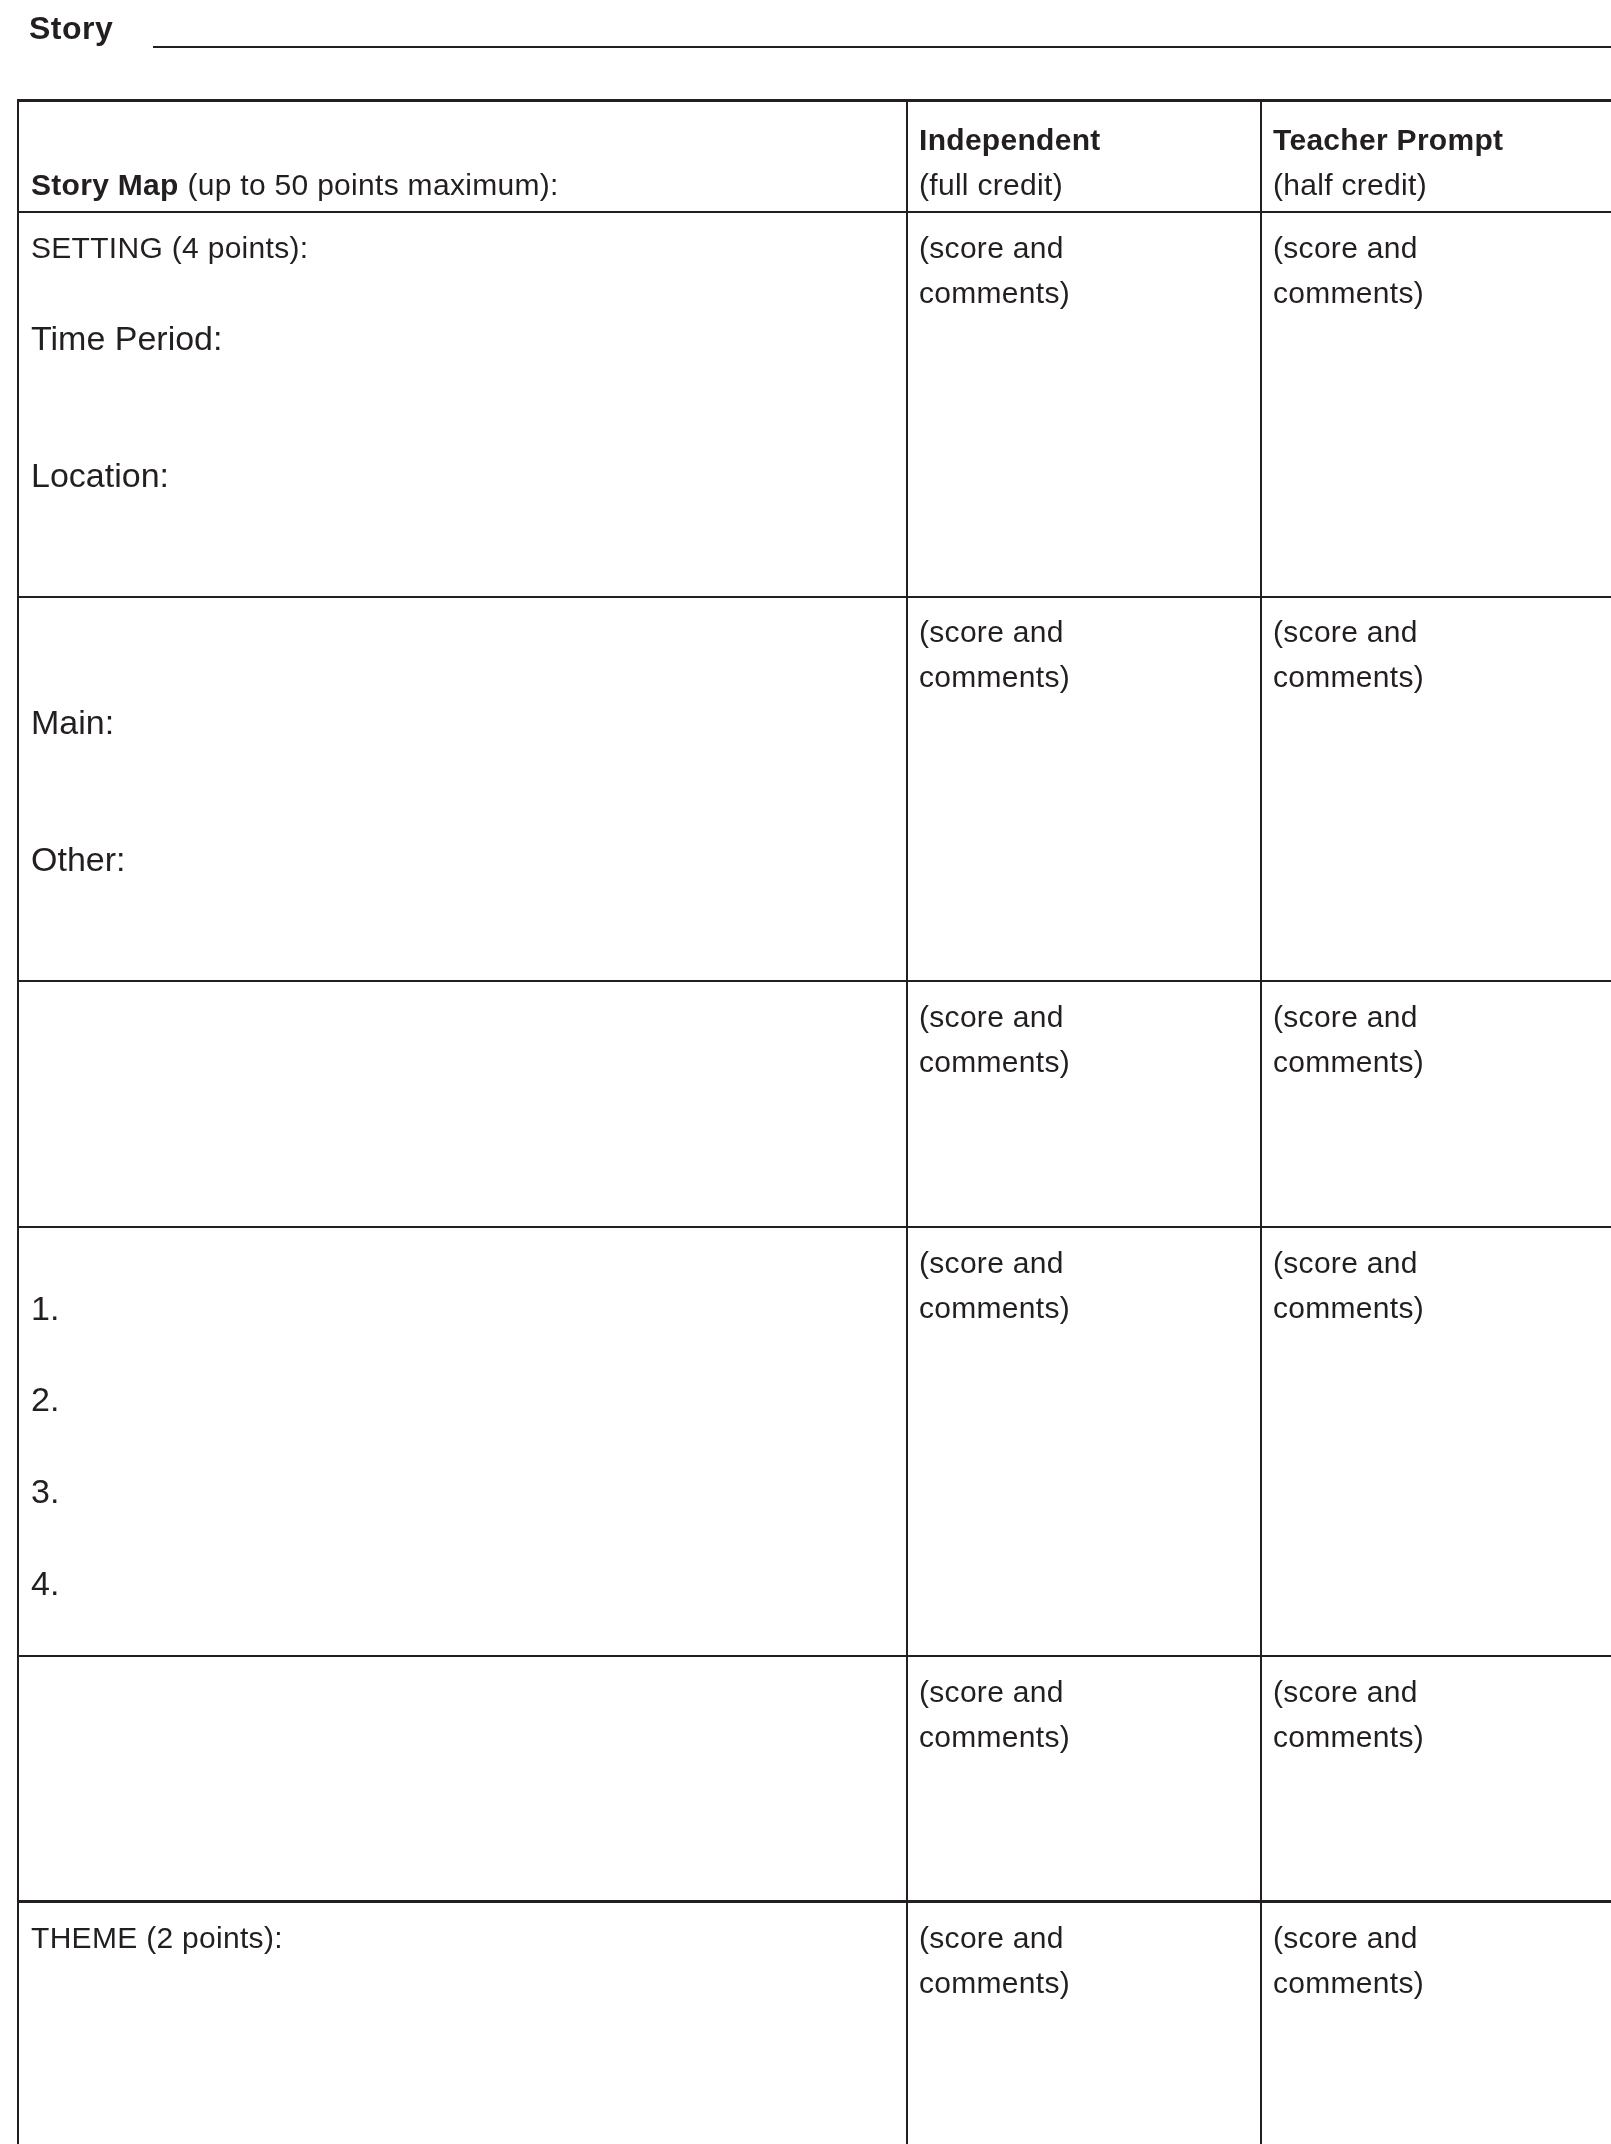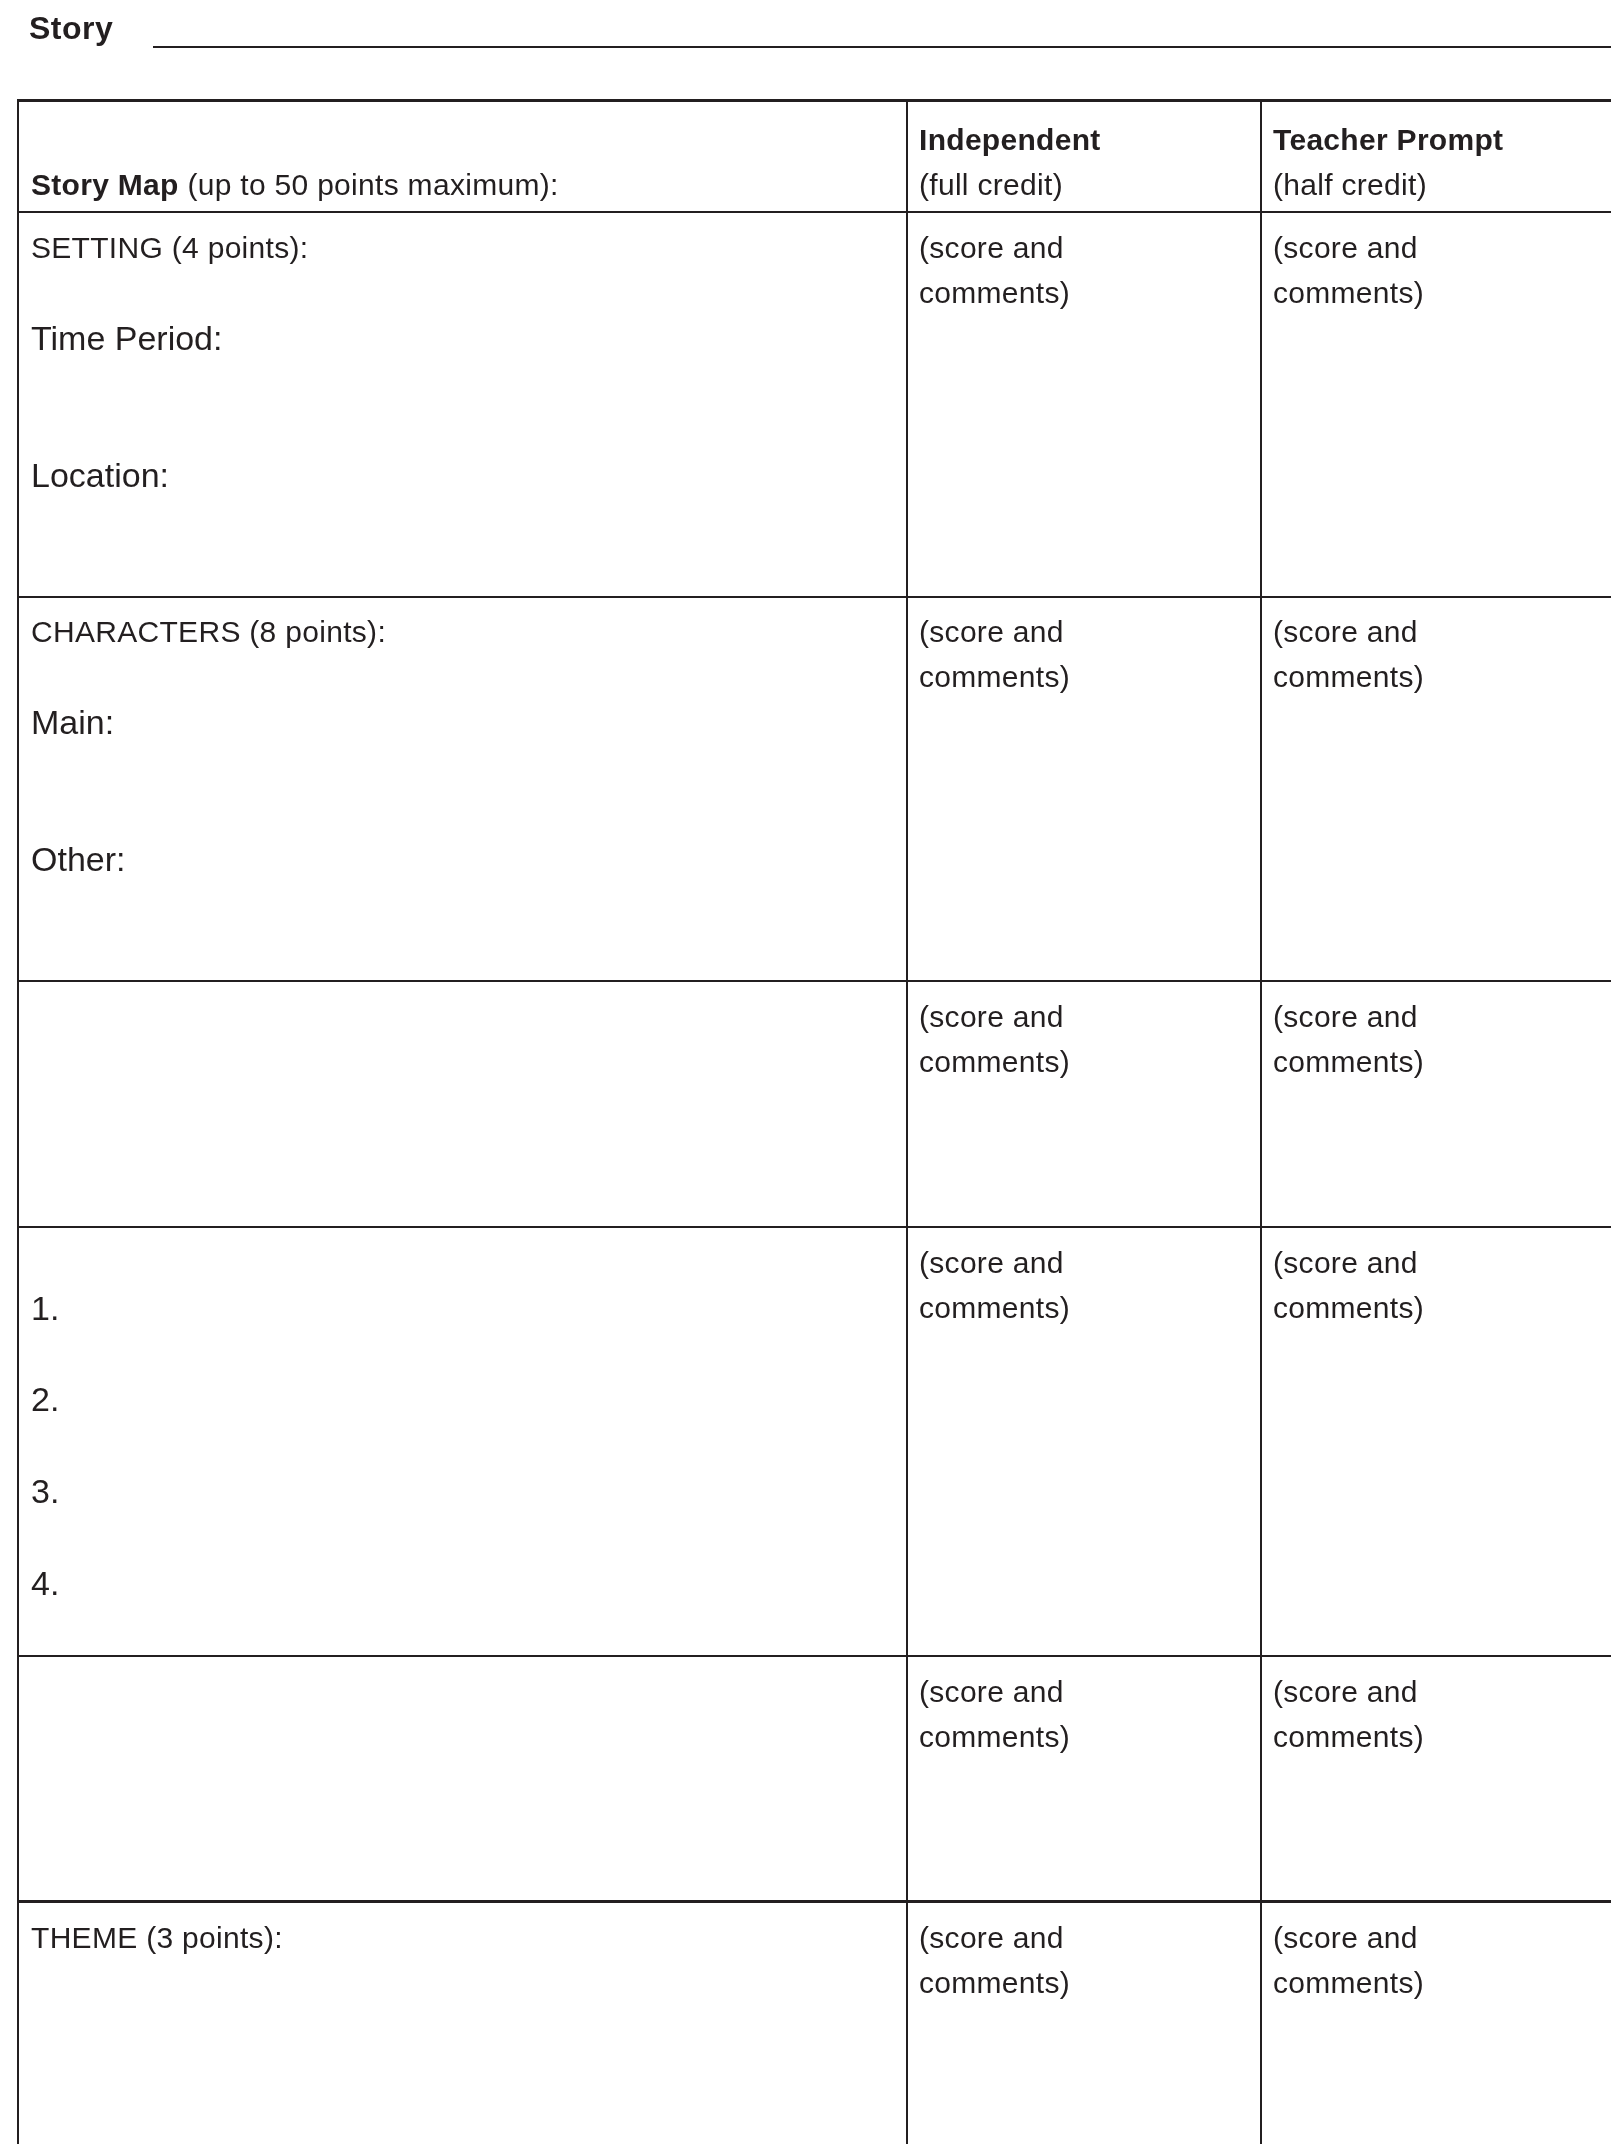--- a/index.html
+++ b/index.html
@@ -60,21 +60,20 @@
   <div class="field c1" style="top:354px">Location:</div>
   <div class="cell c2" style="top:126px">
     <span class="sub">(score and</span>
     <span class="sub">comments)</span>
   </div>
   <div class="cell c3" style="top:126px">
     <span class="sub">(score and</span>
     <span class="sub">comments)</span>
   </div>
 
-  <div class="cell c1" style="top:510px">CHARACTERS (8 points):</div>
   <div class="field c1" style="top:601px">Main:</div>
   <div class="field c1" style="top:738px">Other:</div>
   <div class="cell c2" style="top:510px">
     <span class="sub">(score and</span>
     <span class="sub">comments)</span>
   </div>
   <div class="cell c3" style="top:510px">
     <span class="sub">(score and</span>
     <span class="sub">comments)</span>
   </div>
@@ -103,21 +102,21 @@
 
   <div class="cell c2" style="top:1570px">
     <span class="sub">(score and</span>
     <span class="sub">comments)</span>
   </div>
   <div class="cell c3" style="top:1570px">
     <span class="sub">(score and</span>
     <span class="sub">comments)</span>
   </div>
 
-  <div class="cell c1" style="top:1816px">THEME (3 points):</div>
+  <div class="cell c1" style="top:1816px">THEME (2 points):</div>
   <div class="cell c2" style="top:1816px">
     <span class="sub">(score and</span>
     <span class="sub">comments)</span>
   </div>
   <div class="cell c3" style="top:1816px">
     <span class="sub">(score and</span>
     <span class="sub">comments)</span>
   </div>
 </div>
 

